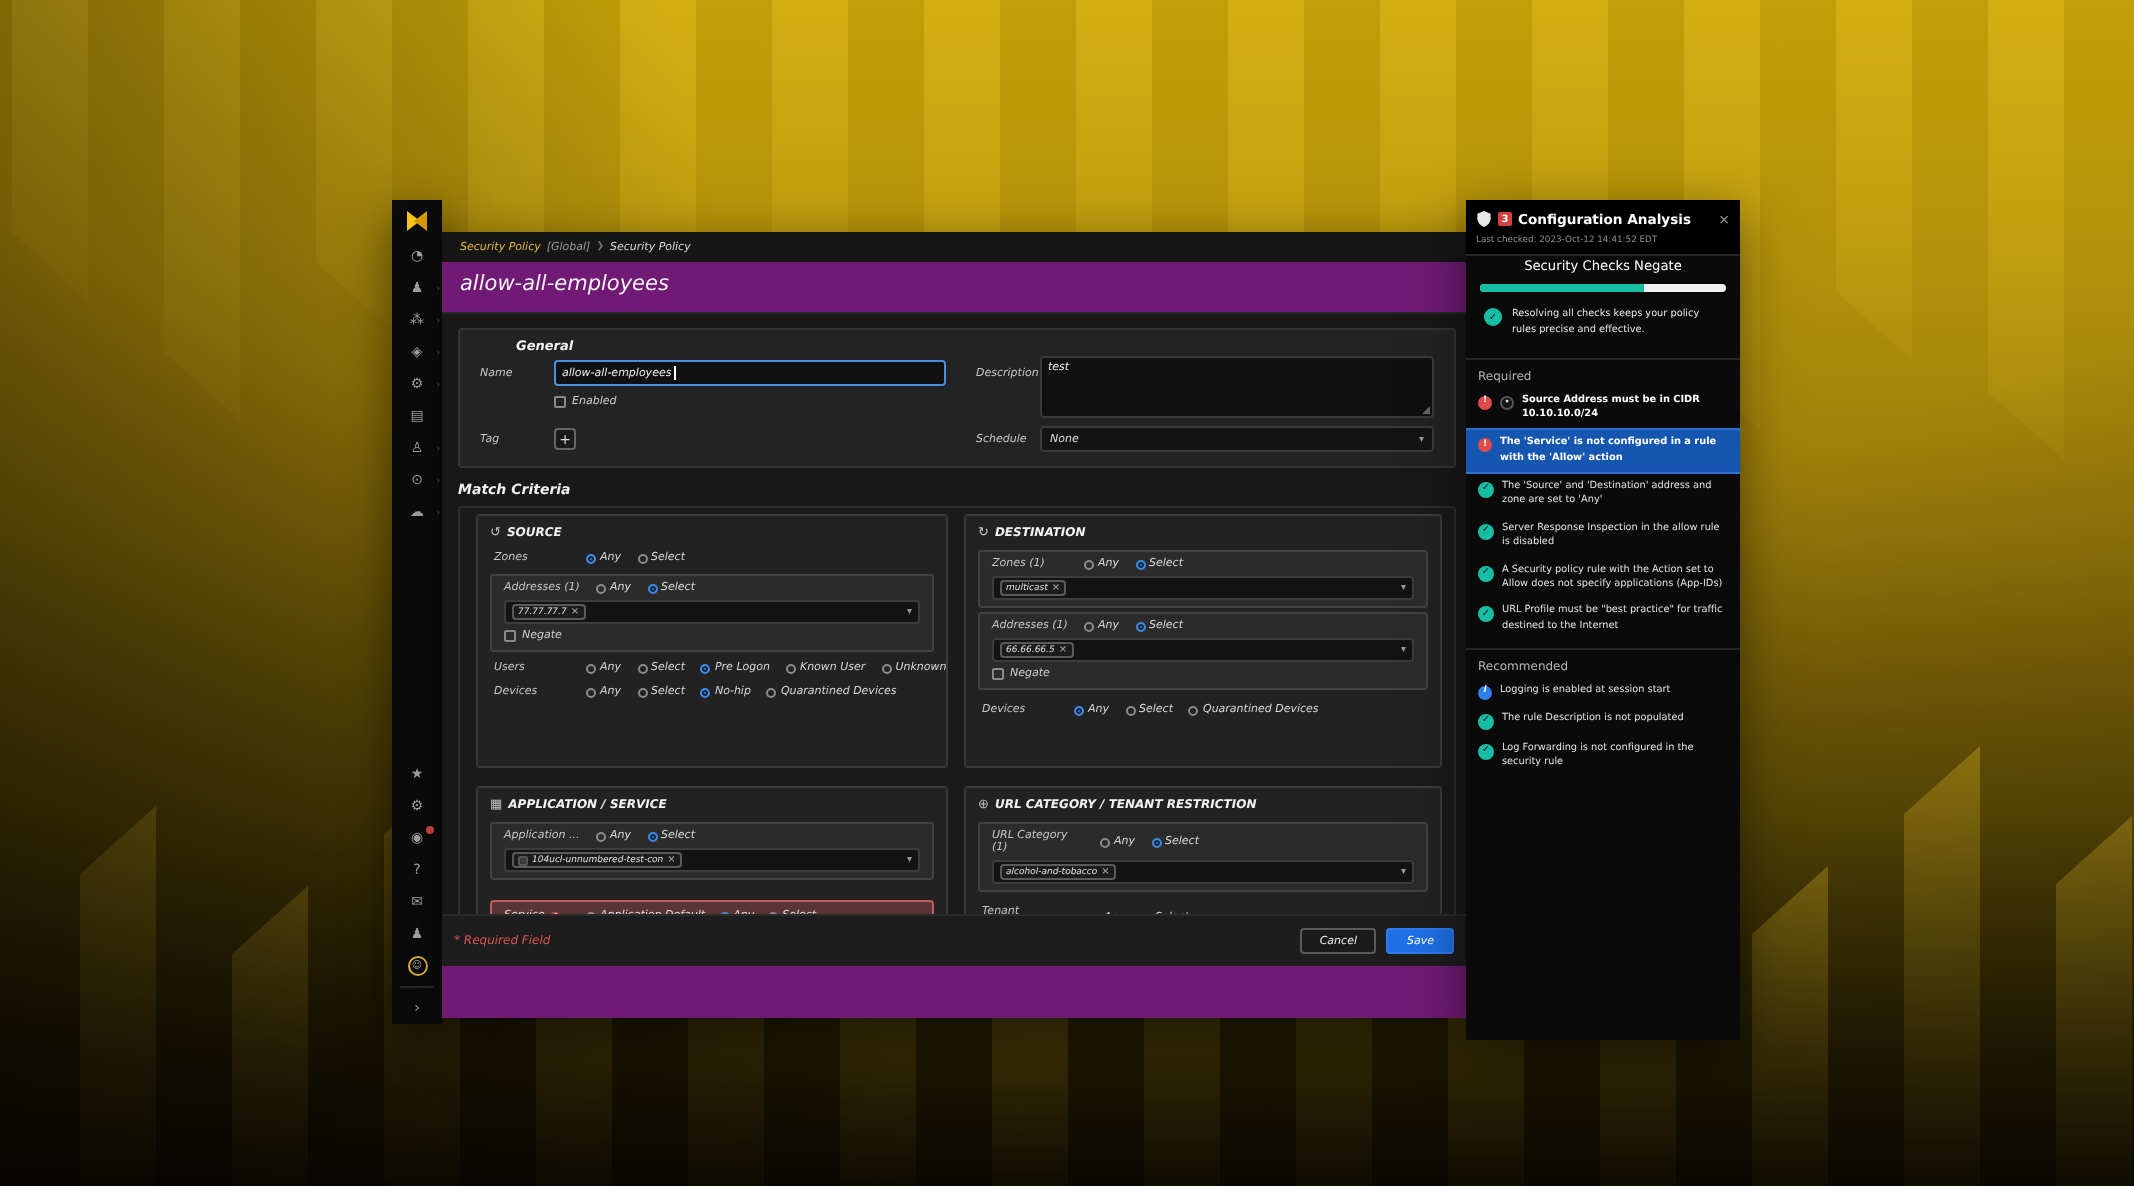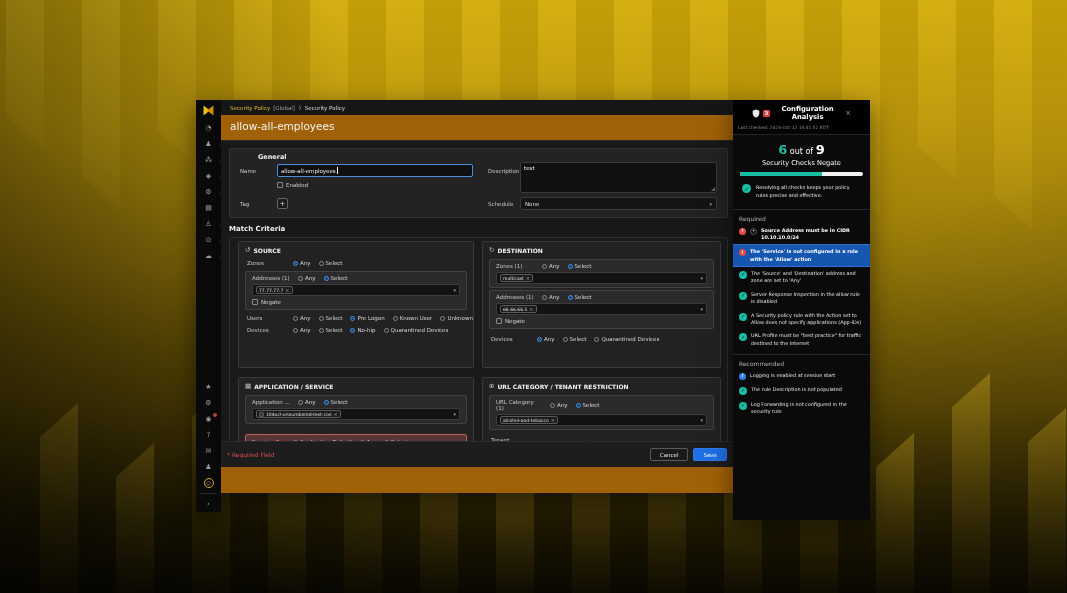--- a/index.html
+++ b/index.html
@@ -30,22 +30,22 @@
           color:#ababab;font-size:7px;cursor:pointer;}
   .sb-logo{height:20px;font-size:11px;display:flex;align-items:center;justify-content:center;}
   .sb-chev{position:absolute;right:1px;top:50%;transform:translateY(-50%);font-size:4px;color:#7a7a7a;}
   .sb-badge{position:absolute;right:4px;top:2px;width:4px;height:4px;border-radius:50%;background:#e14b4b;}
   .sb-ring{width:10px;height:10px;border:1px solid #e9b83c;border-radius:50%;
            display:flex;align-items:center;justify-content:center;font-size:5px;}
   .sb-spacer{flex:1;}
   .sb-div{border-top:1px solid #2a2a2a;margin:2px 4px;}
 
   
-  .main{position:absolute;left:25px;top:0;width:512px;height:393px;background:#a16207;
-        box-shadow:0 8px 24px rgba(0,0,0,.5);}
+  .main{position:absolute;left:25px;top:16px;width:512px;height:393px;background:#701a75;
+        box-shadow:0 8px 24px rgba(0,0,0,.5);font-style:italic;}
   .crumbs{height:15px;display:flex;align-items:center;gap:3px;padding:0 9px;font-size:5.5px;background:#161616;}
   .crumb-link{color:#e9b83c;cursor:pointer;}
   .crumb-scope{color:#9a9a9a;}
   .crumb-sep{color:#777;font-size:4.5px;}
   .crumb-cur{color:#d8d8d8;}
   .page-title{padding:5px 9px 3px;font-size:10.5px;color:#f2f2f2;}
   .form-area{position:absolute;left:0;right:0;top:40px;bottom:26px;background:#181818;border-top:1px solid #282828;}
 
   .panel{position:absolute;background:#232323;border:1px solid #343434;border-radius:2px;}
   #general-panel{left:8px;top:7px;width:499px;height:70px;}
@@ -103,21 +103,21 @@
   .req-note{color:#d9534f;font-size:6px;}
   .f-spacer{flex:1;}
   .btn{height:13px;border-radius:2px;font-size:5.5px;display:flex;align-items:center;
        justify-content:center;padding:0 9px;cursor:pointer;}
   .btn.cancel{border:1px solid #5a5a5a;color:#eee;background:#1a1a1a;}
   .btn.save{background:#1f6fe5;color:#fff;margin-left:5px;border:1px solid #2f7bef;}
 
   
   .apanel{position:absolute;left:537px;top:0;width:137px;height:420px;background:#0a0a0a;
           box-shadow:0 8px 24px rgba(0,0,0,.5);}
-  .ap-head{display:flex;align-items:center;gap:3px;padding:5px 19px 4px;background:#000;text-align:center;}
+  .ap-head{display:flex;align-items:center;gap:3px;padding:5px 5px 4px;background:#000;}
   .ap-title{font-size:6.8px;font-weight:bold;color:#fff;flex:1;}
   .ap-badge{background:#d43f3f;color:#fff;font-size:5px;min-width:7px;height:7px;
             display:flex;align-items:center;justify-content:center;border-radius:1px;font-weight:bold;}
   .ap-close{color:#9a9a9a;font-size:7px;cursor:pointer;}
   .ap-checked{font-size:4.4px;color:#8f8f8f;padding:0 5px 4px;background:#000;border-bottom:1px solid #262626;}
   .ap-score{text-align:center;padding:7px 0 1px;}
   .ap-score .n1{color:#17bea5;font-size:13px;font-weight:bold;}
   .ap-score .of{font-size:8px;color:#fff;}
   .ap-score .n2{font-size:13px;font-weight:bold;color:#fff;}
   .ap-caption{text-align:center;font-size:6.6px;color:#fff;padding:1px 0 5px;}
@@ -546,23 +546,20 @@
     <div class="ap-head">
       <svg width="8" height="9" viewBox="0 0 24 26">
         <path d="M12 1l10 4v7c0 6-4.3 11.2-10 13C6.3 23.2 2 18 2 12V5z" fill="#e8e8e8"></path>
       </svg>
       <span class="ap-badge">3</span>
       <span class="ap-title">Configuration Analysis</span>
       <span class="ap-close">×</span>
     </div>
     <div class="ap-checked">Last checked: 2023-Oct-12 14:41:52 EDT</div>
 
-    <div class="ap-score">
-      <span class="n1">6</span><span class="of"> out of </span><span class="n2">9</span>
-    </div>
     <div class="ap-caption">Security Checks Negate</div>
     <div class="ap-progress">
       <div class="ap-fill" style="width: 67%;"></div>
     </div>
     <div class="ap-summary">
       <span class="ico ico-check big">✓</span>
       <span>Resolving all checks keeps your policy rules precise and effective.</span>
     </div>
 
     <div class="ap-sec">Required</div>

